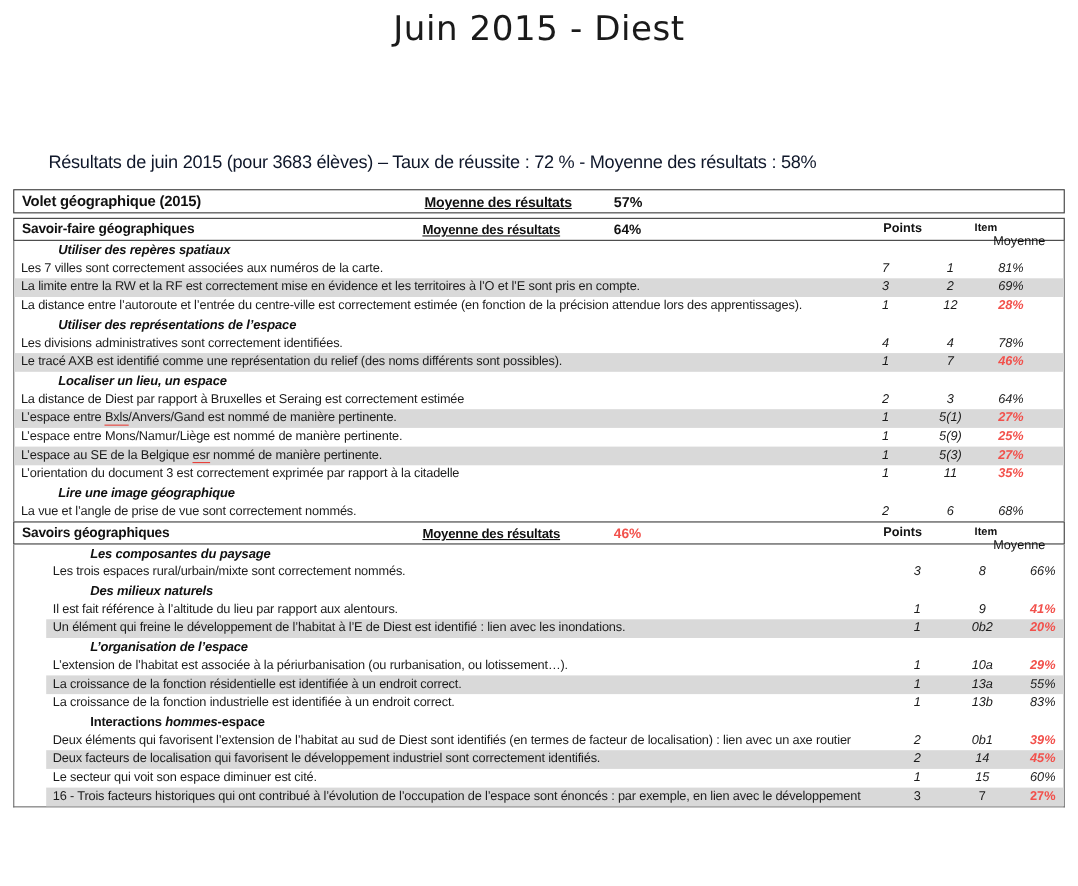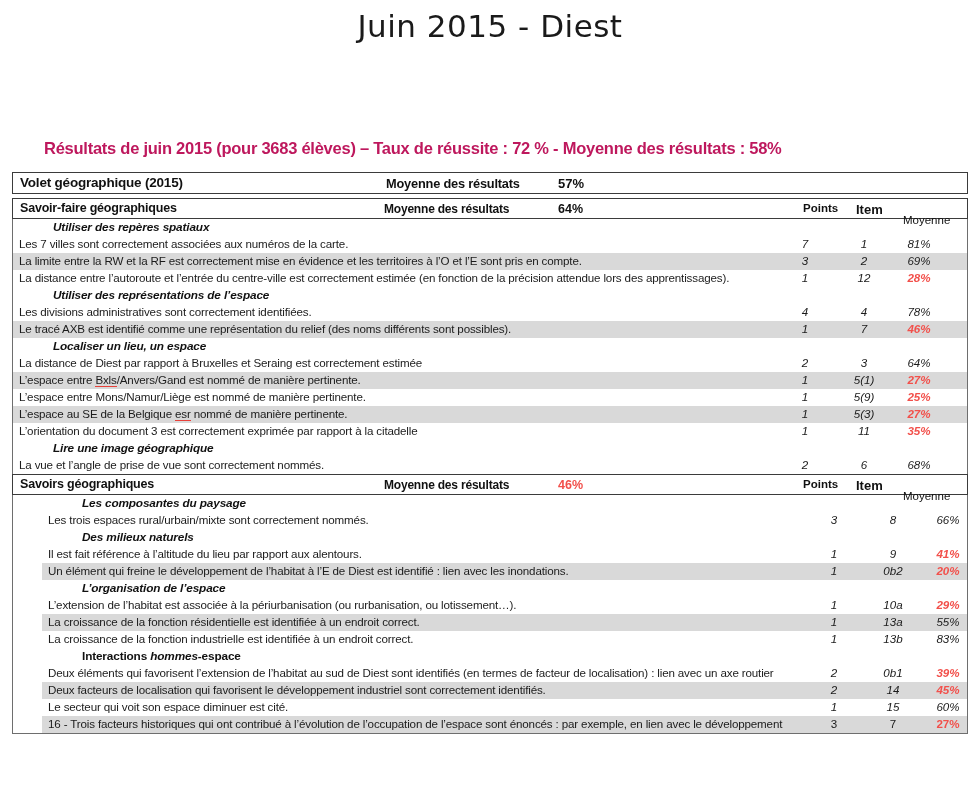--- a/index.html
+++ b/index.html
@@ -28,22 +28,22 @@
     letter-spacing: 0.5px;
     color: #1a1a1a;
   }
 
   
   .results-headline {
     position: absolute;
     left: 44px; top: 139px;
     font-family: "Liberation Sans", sans-serif;
     font-size: 16.5px;
-    font-weight: bold;
-    color: #be185d;
+    font-weight: normal;
+    color: #0f172a;
     letter-spacing: -0.25px;
     white-space: nowrap;
   }
 
   
   .table-wrap {
     position: absolute;
     left: 12px; top: 172px;
     width: 956px;
   }
@@ -60,32 +60,32 @@
   .banner .b-title {
     position: absolute; left: 7px; top: 2px;
     font-size: 12.5px; font-weight: bold; color: #111;
     letter-spacing: -0.2px;
     white-space: nowrap;
   }
   .banner.volet .b-title { font-size: 13.5px; top: 2px; }
   .banner .b-mid {
     position: absolute; left: 371px; top: 3px;
     font-size: 12px; font-weight: bold; color: #111;
-    letter-spacing: -0.2px; white-space: nowrap;
+    letter-spacing: -0.2px; white-space: nowrap; text-decoration: underline;
   }
   .banner.volet .b-mid { left: 373px; font-size: 12.8px; top: 3px;}
   .banner .b-val {
     position: absolute; left: 545px; top: 3px;
     font-size: 12.5px; font-weight: bold; color: #111;
     white-space: nowrap;
   }
   .banner.volet .b-val { left: 545px; font-size: 13px; }
   .banner .b-val.red { color: #f2504b; }
   .banner .b-pts  { position: absolute; left: 790px; top: 3px; font-size: 11.5px; font-weight: bold; color:#111; }
-  .banner .b-item { position: absolute; left: 843px; top: 3px; font-size: 13px; font-weight: bold; color:#111; }
+  .banner .b-item { position: absolute; left: 873px; top: 3px; font-size: 10px; font-weight: bold; color:#111; }
   .banner .b-moy  { position: absolute; left: 890px; top: 3px; font-size: 11.5px; font-weight: normal; color:#111;margin-top:12px; }
 
   .gap { height: 4px; }
 
   
   .body-block {
     border-left: 1.2px solid #6e6e6e;
     border-right: 1.2px solid #6e6e6e;
     background: #fff;
   }

